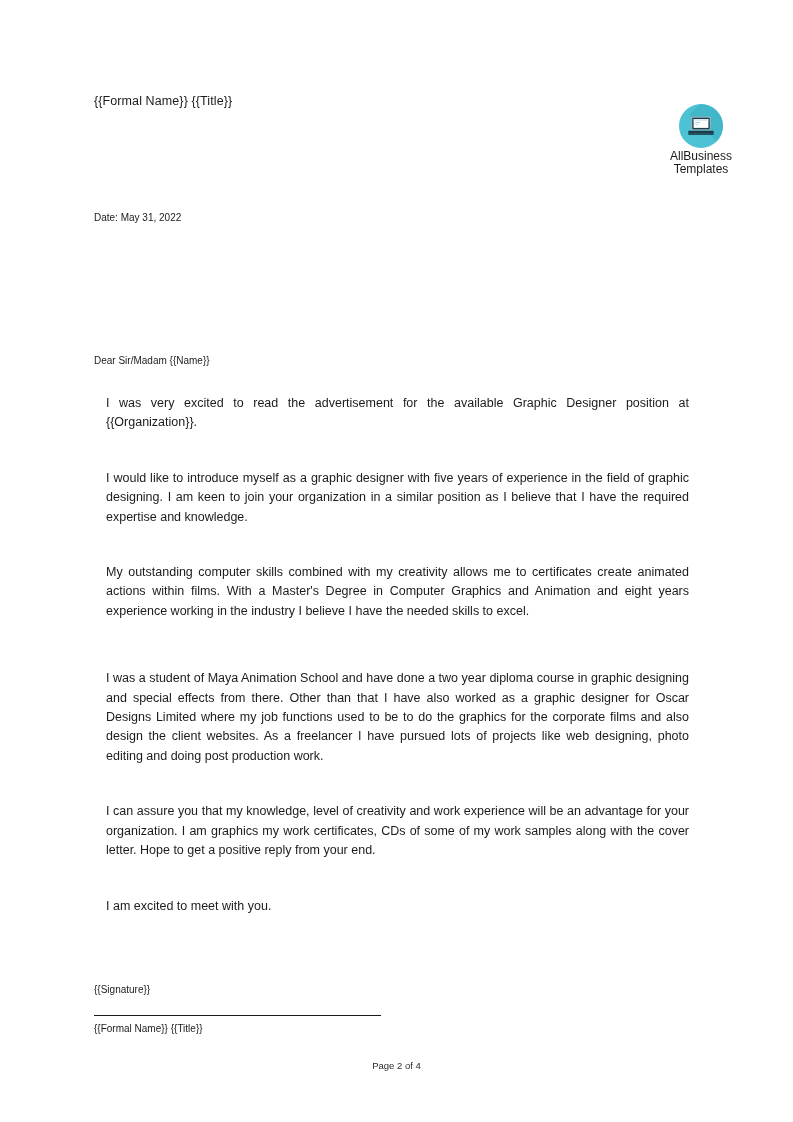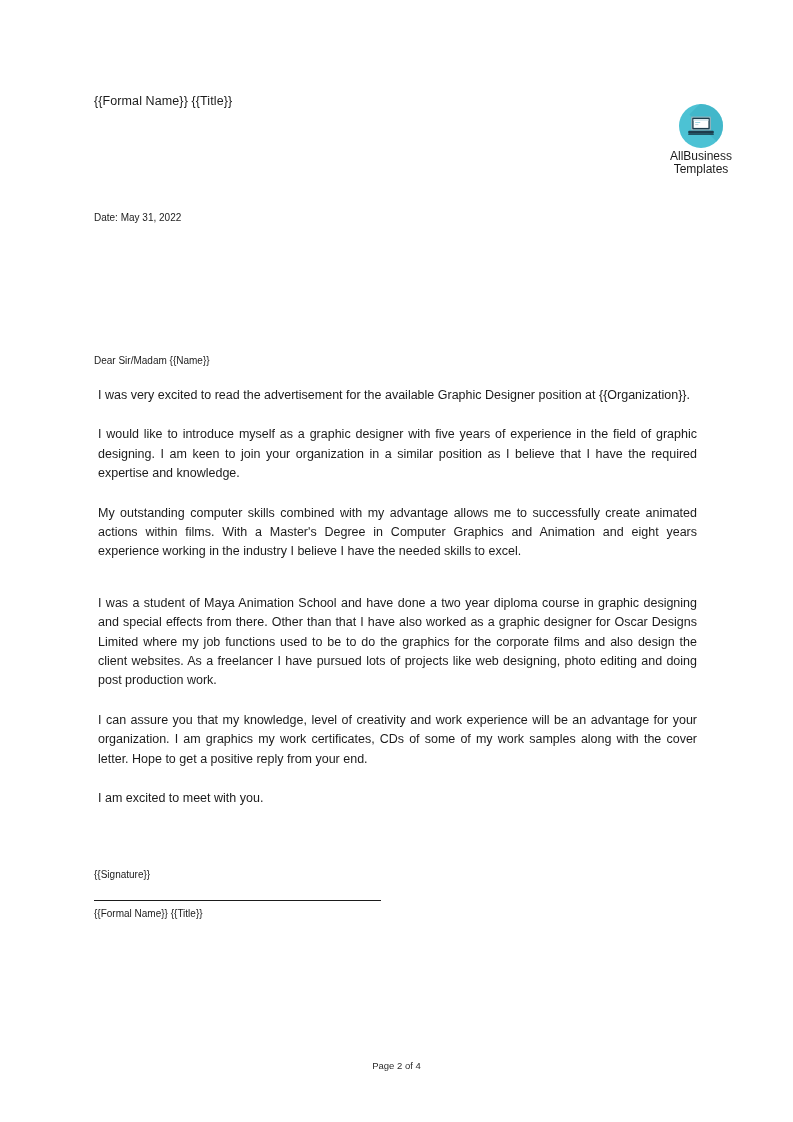--- a/index.html
+++ b/index.html
@@ -99,21 +99,21 @@
     font-size: 10px;
     line-height: 19px;
     color: #1b1b1b;
   }
   .para {
     font-size: 12.5px;
     line-height: 19.4px;
     color: #1b1b1b;
     text-align: justify;
     text-justify: inter-word;
-    margin: 4px;
+    margin: 12px;
   }
   .spacer-16 { height: 16px; }
   .spacer-12 { height: 12px; }
   .spacer-62 { height: 62px; }
   .spacer-40 { height: 40px; }
 
   .sig-rule {
     width: 287px;
     height: 0;
     border-top: 1px solid #1b1b1b;
@@ -172,21 +172,21 @@
     <div class="line">Dear Sir/Madam {{Name}}</div>
 
     <div class="spacer-12"></div>
 
     <p class="para">I was very excited to read the advertisement for the available Graphic Designer position at {{Organization}}.</p>
     <div class="spacer-12"></div>
 
     <p class="para">I would like to introduce myself as a graphic designer with five years of experience in the field of graphic designing. I am keen to join your organization in a similar position as I believe that I have the required expertise and knowledge.</p>
     <div class="spacer-12"></div>
 
-    <p class="para">My outstanding computer skills combined with my advantage allows me to successfully create animated actions within films. With a Master's Degree in Computer Graphics and Animation and eight years experience working in the industry I believe I have the needed skills to excel.</p>
+    <p class="para">My outstanding computer skills combined with my creativity allows me to certificates create animated actions within films. With a Master's Degree in Computer Graphics and Animation and eight years experience working in the industry I believe I have the needed skills to excel.</p>
     <div class="spacer-12"></div>
 
     <div class="spacer-12"></div>
 
     <p class="para">I was a student of Maya Animation School and have done a two year diploma course in graphic designing and special effects from there. Other than that I have also worked as a graphic designer for Oscar Designs Limited where my job functions used to be to do the graphics for the corporate films and also design the client websites. As a freelancer I have pursued lots of projects like web designing, photo editing and doing post production work.</p>
     <div class="spacer-12"></div>
 
     <p class="para">I can assure you that my knowledge, level of creativity and work experience will be an advantage for your organization. I am graphics my work certificates, CDs of some of my work samples along with the cover letter. Hope to get a positive reply from your end.</p>
     <div class="spacer-12"></div>
 

